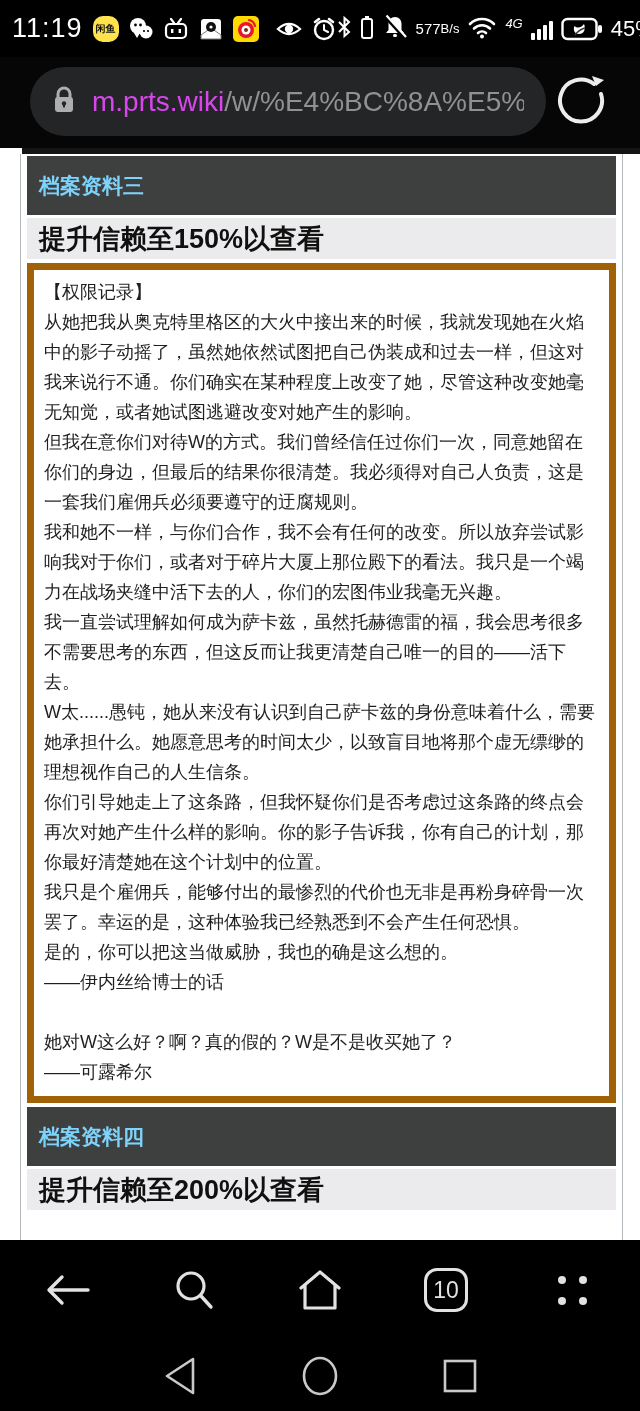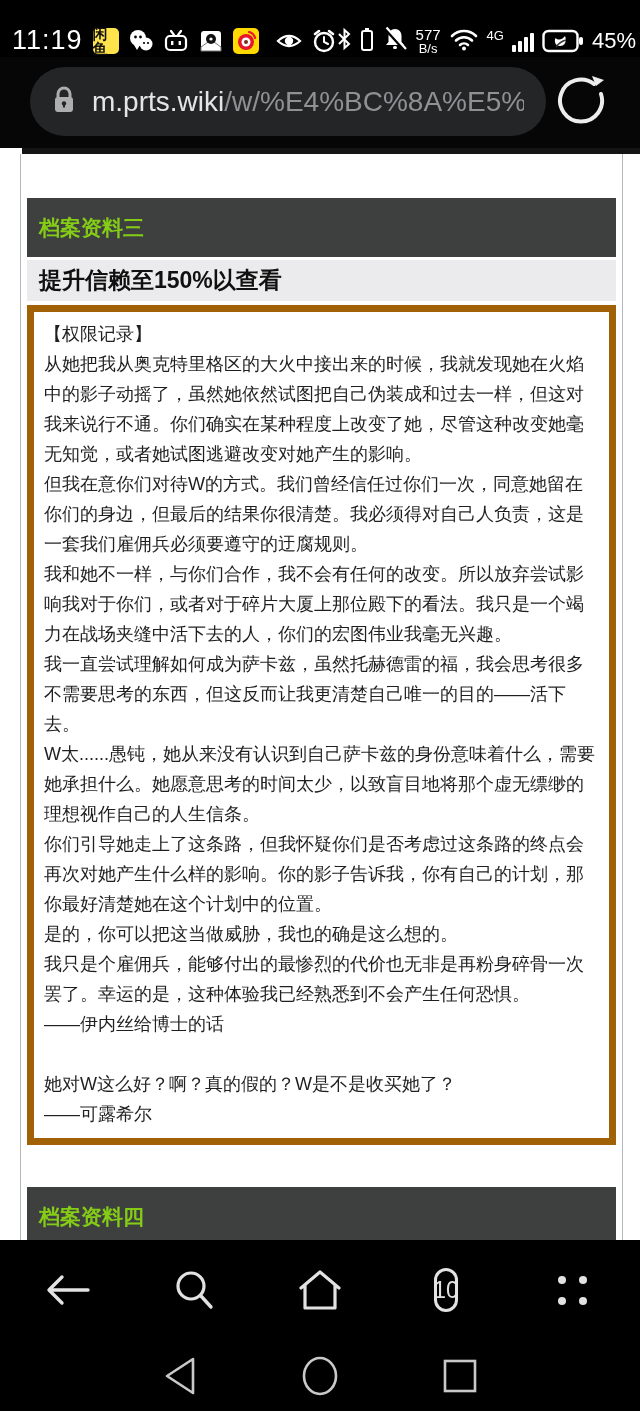--- a/index.html
+++ b/index.html
@@ -5,82 +5,82 @@
   * { margin:0; padding:0; box-sizing:border-box; }
   html,body { width:640px; height:1411px; }
   body {
     background:#000;
     font-family:"Liberation Sans", sans-serif;
     position:relative;
     overflow:hidden;
   }
   
   .status-bar {
-    position:absolute; top:12px; left:0; right:0; height:57px;
+    position:absolute; top:0; left:0; right:0; height:57px;
     display:flex; align-items:center; padding:0 12px; color:#fff;
   }
   .sb-time { font-size:27px; letter-spacing:1px; margin-right:10px; }
   .sb-left { display:flex; align-items:center; gap:9px; }
   .appicon { width:26px; height:26px; display:flex; align-items:center; justify-content:center; flex:0 0 auto; }
-  .xianyu { background:#ffe34d; border-radius:5px; color:#111; font-size:15px; font-weight:bold; line-height:1; }
+  .xianyu { background:#ffe34d; border-radius:10px; color:#111; font-size:10px; font-weight:bold; line-height:1; }
   .weibo-sq { background:#ffd900; border-radius:5px; }
   .sb-right { margin-left:auto; display:flex; align-items:center; gap:8px; }
-  .speed { display:flex; flex-direction:column; align-items:center; line-height:1; }
+  .speed { display:flex; flex-direction:row; align-items:center; line-height:1; }
   .speed .v { font-size:15px; }
   .speed .u { font-size:13px; }
-  .sig-wrap { display:flex; align-items:flex-end; gap:8px; }
+  .sig-wrap { display:flex; align-items:flex-end; gap:8px;font-style:italic; }
   .sig-4g { font-size:13px; line-height:1; margin-bottom:10px; }
   .bars { display:flex; align-items:flex-end; gap:2px; }
   .bars i { display:block; width:4px; background:#fff; border-radius:1px; }
   .batt { display:flex; align-items:center; gap:3px; }
   .sb-pct { font-size:22px; }
   
   .url-bar { position:absolute; top:57px; left:0; right:0; height:91px; background:#060606; }
   .url-pill {
     position:absolute; left:30px; top:10px; width:516px; height:69px;
     background:#242527; border-radius:35px;
     display:flex; align-items:center; padding:0 22px; gap:16px;
     overflow:hidden; white-space:nowrap;
   }
   .url-text { font-size:28px; overflow:hidden; }
-  .url-domain { color:#e5e5e5;margin-top:6px; }
+  .url-domain { color:#d946ef;margin-top:6px; }
   .url-path { color:#8f9193; }
   .refresh-btn { position:absolute; right:26px; top:13px; width:62px; height:62px;
     display:flex; align-items:center; justify-content:center; }
   
   .page { position:absolute; top:148px; left:0; right:0; height:1092px; background:#fff; overflow:hidden; }
   .page-topstrip { position:absolute; top:0; left:22px; right:0; height:6px; background:#141414; }
   .tbl {
     position:absolute; top:6px; left:20px; right:17px; bottom:0;
     border-left:1px solid #b3b8bc; border-right:1px solid #b3b8bc;
     padding:2px 6px 0;
   }
   .sec-header {
-    background:#3e4040; color:#84cc16; font-weight:bold; font-size:21px;
-    height:59px; display:flex; align-items:center; padding:0 12px;margin-top:42px;
+    background:#3e4040; color:#7dd3fc; font-weight:bold; font-size:21px;
+    height:59px; display:flex; align-items:center; padding:0 12px;
   }
   .trust-bar {
-    background:#ebebed; color:#101010; font-weight:bold; font-size:23px;
+    background:#ebebed; color:#101010; font-weight:bold; font-size:27px;
     height:41px; display:flex; align-items:center; padding:0 12px; margin-top:3px;
   }
   .text-block {
     margin-top:4px; margin-bottom:4px;
     border:7px solid #a16207;
     padding:7px 10px 9px;
     font-size:18px; line-height:30px; color:#1f1f1f;
   }
   .para { min-height:30px; }
   
   .browser-toolbar {
     position:absolute; top:1240px; left:0; right:0; height:100px; background:#000;
     display:flex; align-items:center; justify-content:space-between; padding:0 42px;
   }
   .tb-btn { width:52px; height:52px; display:flex; align-items:center; justify-content:center; }
   .tabs-box {
-    width:24px; height:44px; border:3px solid #e2e2e2; border-radius:13px;
+    width:44px; height:44px; border:3px solid #e2e2e2; border-radius:13px;
     display:flex; align-items:center; justify-content:center;
     color:#e2e2e2; font-size:23px;
   }
   .menu-dots { display:grid; grid-template-columns:8px 8px; grid-gap:13px; }
   .menu-dots i { width:8px; height:8px; background:#e2e2e2; border-radius:50%; }
   
   .android-nav {
     position:absolute; top:1340px; left:0; right:0; height:71px; background:#000;
     display:flex; align-items:center; justify-content:center; gap:94px;
   }
@@ -227,22 +227,22 @@
     </div>
 
     <div class="text-block">
       <div class="para">【权限记录】</div>
       <div class="para">从她把我从奥克特里格区的大火中接出来的时候，我就发现她在火焰中的影子动摇了，虽然她依然试图把自己伪装成和过去一样，但这对我来说行不通。你们确实在某种程度上改变了她，尽管这种改变她毫无知觉，或者她试图逃避改变对她产生的影响。</div>
       <div class="para">但我在意你们对待W的方式。我们曾经信任过你们一次，同意她留在你们的身边，但最后的结果你很清楚。我必须得对自己人负责，这是一套我们雇佣兵必须要遵守的迂腐规则。</div>
       <div class="para">我和她不一样，与你们合作，我不会有任何的改变。所以放弃尝试影响我对于你们，或者对于碎片大厦上那位殿下的看法。我只是一个竭力在战场夹缝中活下去的人，你们的宏图伟业我毫无兴趣。</div>
       <div class="para">我一直尝试理解如何成为萨卡兹，虽然托赫德雷的福，我会思考很多不需要思考的东西，但这反而让我更清楚自己唯一的目的——活下去。</div>
       <div class="para">W太......愚钝，她从来没有认识到自己萨卡兹的身份意味着什么，需要她承担什么。她愿意思考的时间太少，以致盲目地将那个虚无缥缈的理想视作自己的人生信条。</div>
       <div class="para">你们引导她走上了这条路，但我怀疑你们是否考虑过这条路的终点会再次对她产生什么样的影响。你的影子告诉我，你有自己的计划，那你最好清楚她在这个计划中的位置。</div>
+      <div class="para">我只是个雇佣兵，能够付出的最惨烈的代价也无非是再粉身碎骨一次罢了。幸运的是，这种体验我已经熟悉到不会产生任何恐惧。</div>
       <div class="para">是的，你可以把这当做威胁，我也的确是这么想的。</div>
-      <div class="para">我只是个雇佣兵，能够付出的最惨烈的代价也无非是再粉身碎骨一次罢了。幸运的是，这种体验我已经熟悉到不会产生任何恐惧。</div>
       <div class="para">——伊内丝给博士的话</div>
       <div class="para"></div>
       <div class="para">她对W这么好？啊？真的假的？W是不是收买她了？</div>
       <div class="para">——可露希尔</div>
     </div>
 
     <div class="sec-header">
       <span>档案资料四</span>
     </div>
     <div class="trust-bar">

